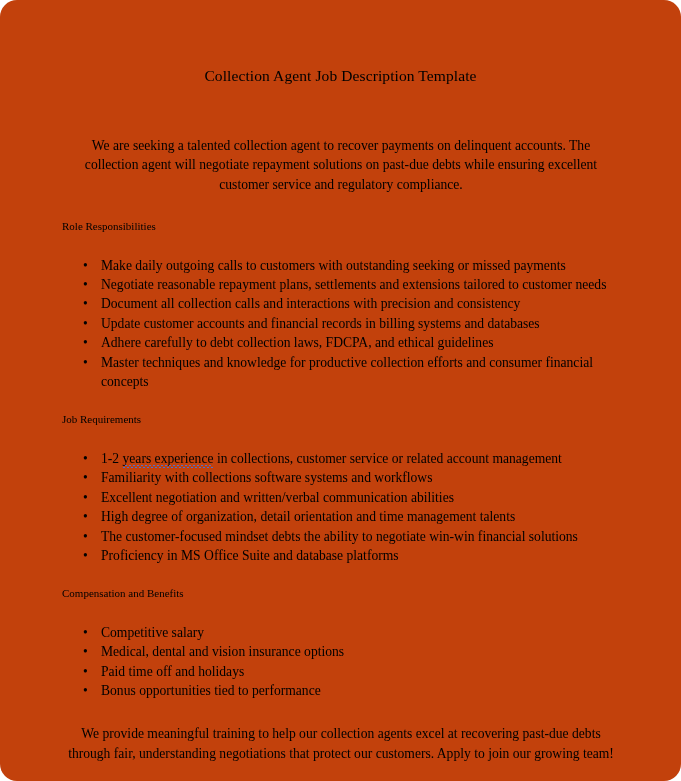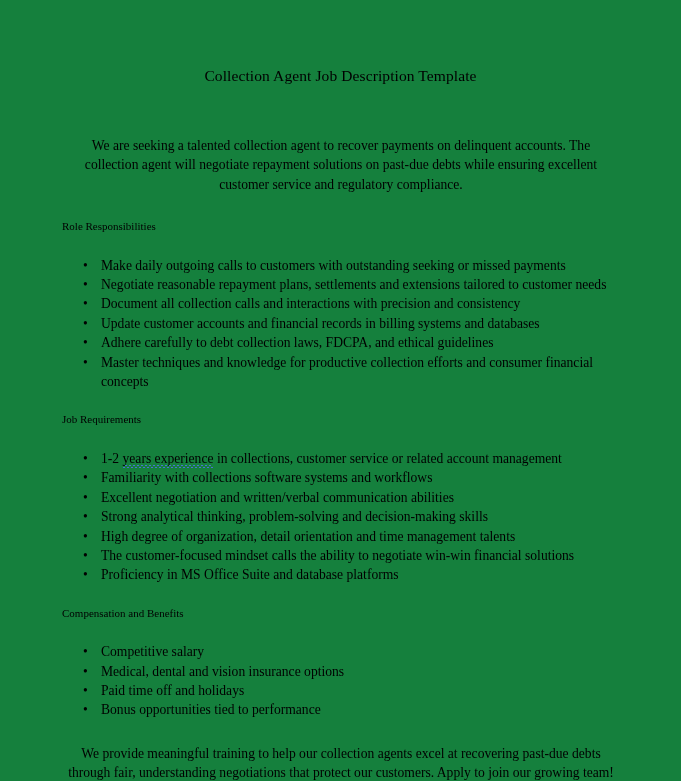--- a/index.html
+++ b/index.html
@@ -93,21 +93,21 @@
       radial-gradient(circle at 1px 2.6px, var(--sq, #4a6fd0) 0.85px, rgba(0,0,0,0) 1.15px),
       radial-gradient(circle at 3px 0.4px, var(--sq, #4a6fd0) 0.85px, rgba(0,0,0,0) 1.15px);
     background-size: 4px 3px;
     background-repeat: repeat-x;
     pointer-events: none;
   }
 </style>
 <style>ul.bullets li::before{content:"•";}</style></head>
 <body style="color: rgb(0, 0, 0);">
 
-<div class="page" style="background: #15803d;">
+<div class="page" style="background: #c2410c; border-radius: 17px;">
 
   <div class="doc-title">Collection Agent Job Description Template</div>
 
   <div class="content">
 
     <p class="para">We are seeking a talented collection agent to recover payments on delinquent accounts. The collection agent will negotiate repayment solutions on past-due debts while ensuring excellent customer service and regulatory compliance.</p>
 
     <div class="gap-intro-to-head"></div>
 
     <div class="section-head">Role Responsibilities</div>
@@ -122,23 +122,22 @@
     </ul>
 
     <div class="gap-list-to-head"></div>
 
     <div class="section-head">Job Requirements</div>
     <div class="gap-head-to-list"></div>
     <ul class="bullets">
       <li><span>1-2 </span><span class="squiggle" style="--sq: #4a6fd0;">years experience</span><span> in collections, customer service or related account management</span></li>
       <li>Familiarity with collections software systems and workflows</li>
       <li>Excellent negotiation and written/verbal communication abilities</li>
-      <li>Strong analytical thinking, problem-solving and decision-making skills</li>
       <li>High degree of organization, detail orientation and time management talents</li>
-      <li>The customer-focused mindset calls the ability to negotiate win-win financial solutions</li>
+      <li>The customer-focused mindset debts the ability to negotiate win-win financial solutions</li>
       <li>Proficiency in MS Office Suite and database platforms</li>
     </ul>
 
     <div class="gap-list-to-head"></div>
 
     <div class="section-head">Compensation and Benefits</div>
     <div class="gap-head-to-list"></div>
     <ul class="bullets">
       <li>Competitive salary</li>
       <li>Medical, dental and vision insurance options</li>

